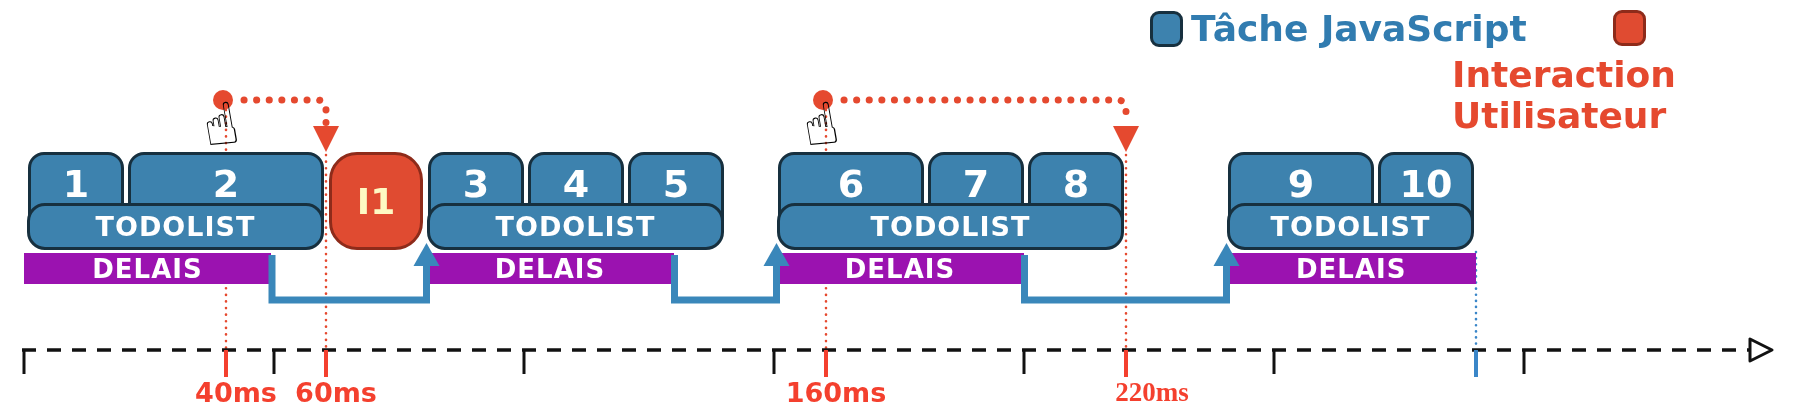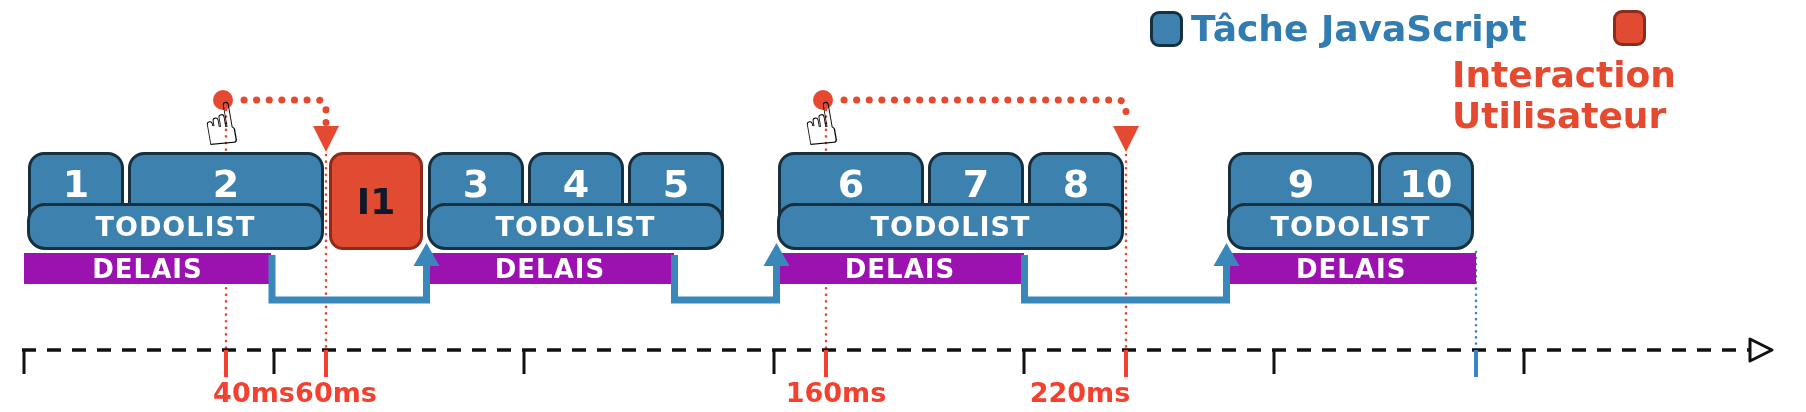--- a/index.html
+++ b/index.html
@@ -14,22 +14,22 @@
   #cursors{z-index:6;width:1806px;height:412px;}
   .legend-entry{position:absolute;display:flex;align-items:center;gap:8px;font-size:36px;z-index:7;}
   .legend-box{display:inline-block;width:33px;height:36px;border-radius:9px;box-sizing:border-box;}
   .task-block{position:absolute;box-sizing:border-box;border-radius:16px;border:3px solid;
               display:flex;justify-content:center;color:#fff;}
   .task-num{font-size:38px;line-height:1;margin-top:10px;}
   .todo-bar{position:absolute;box-sizing:border-box;border-radius:18px;border:3px solid;
             display:flex;align-items:center;justify-content:center;color:#fff;font-size:27px;letter-spacing:1px;}
   .delay-bar{position:absolute;box-sizing:border-box;display:flex;align-items:center;justify-content:center;
              color:#fff;font-size:26px;letter-spacing:1px;}
-  .interaction-block{position:absolute;box-sizing:border-box;border-radius:14px;border:3px solid;
-                     display:flex;align-items:center;justify-content:center;color:#0f172a;}
+  .interaction-block{position:absolute;box-sizing:border-box;border-radius:28px;border:3px solid;
+                     display:flex;align-items:center;justify-content:center;color:#fef9c3;}
   .tick-label{position:absolute;font-size:27px;transform:translateX(-50%);white-space:nowrap;}
   .hand{position:absolute;font-size:58px;line-height:1;color:#000;transform:rotate(-10deg);}
 </style>
 </head>
 <body>
 
 <div id="stage">
   <svg id="underlay" class="layer" width="1806" height="412">
       <line x1="226" y1="110" x2="226" y2="348" stroke="#e5492f" stroke-width="2.6" stroke-dasharray="0.1 6.5" stroke-linecap="round"></line>
       <line x1="326" y1="155" x2="326" y2="348" stroke="#e5492f" stroke-width="2.6" stroke-dasharray="0.1 6.5" stroke-linecap="round"></line>
@@ -102,24 +102,24 @@
       <polyline points="1024.5,255 1024.5,300 1226.5,300 1226.5,264" fill="none" stroke="#3a87ba" stroke-width="7"></polyline>
       <polygon points="1213.5,266 1239.5,266 1226.5,243" fill="#3a87ba"></polygon>
       <circle cx="223" cy="100" r="10" fill="#e5492f"></circle>
       <path d="M 244 100 H 317 Q 326 100 326 110 V 123" fill="none" stroke="#e5492f" stroke-width="7" stroke-dasharray="0.1 12.5" stroke-linecap="round"></path>
       <polygon points="313,126 339,126 326,152" fill="#e5492f"></polygon>
       <circle cx="823" cy="100" r="10" fill="#e5492f"></circle>
       <path d="M 844 100 H 1117 Q 1126 100 1126 110 V 123" fill="none" stroke="#e5492f" stroke-width="7" stroke-dasharray="0.1 12.5" stroke-linecap="round"></path>
       <polygon points="1113,126 1139,126 1126,152" fill="#e5492f"></polygon>
     </svg>
   <div id="labels" class="layer">
-      <div class="tick-label" style="left: 236px; top: 377px; color: rgb(244, 64, 46); margin-left: 18px;">40ms</div>
+      <div class="tick-label" style="left: 236px; top: 377px; color: rgb(244, 64, 46);">40ms</div>
       <div class="tick-label" style="left: 336px; top: 377px; color: rgb(244, 64, 46);">60ms</div>
       <div class="tick-label" style="left: 836px; top: 377px; color: rgb(244, 64, 46);">160ms</div>
-      <div class="tick-label" style="left: 1080px; top: 377px; color: rgb(244, 64, 46);">220ms</div>
+      <div class="tick-label" style="left: 1152px; top: 377px; color: rgb(244, 64, 46); font-family: Liberation Serif, serif;">220ms</div>
     </div>
   <div id="cursors" class="layer">
       <div class="hand" style="left: 203px; top: 96px;">☝</div>
       <div class="hand" style="left: 803px; top: 96px;">☝</div>
     </div>
 
   <div class="legend-entry" style="left:1150px;top:8px;">
     <span id="legend-box-task" class="legend-box" style="background: rgb(61, 130, 174); border: 3px solid rgb(23, 48, 63);"></span>
     <span id="legend-text-task" style="color: rgb(49, 124, 176);">Tâche JavaScript</span>
   </div>

